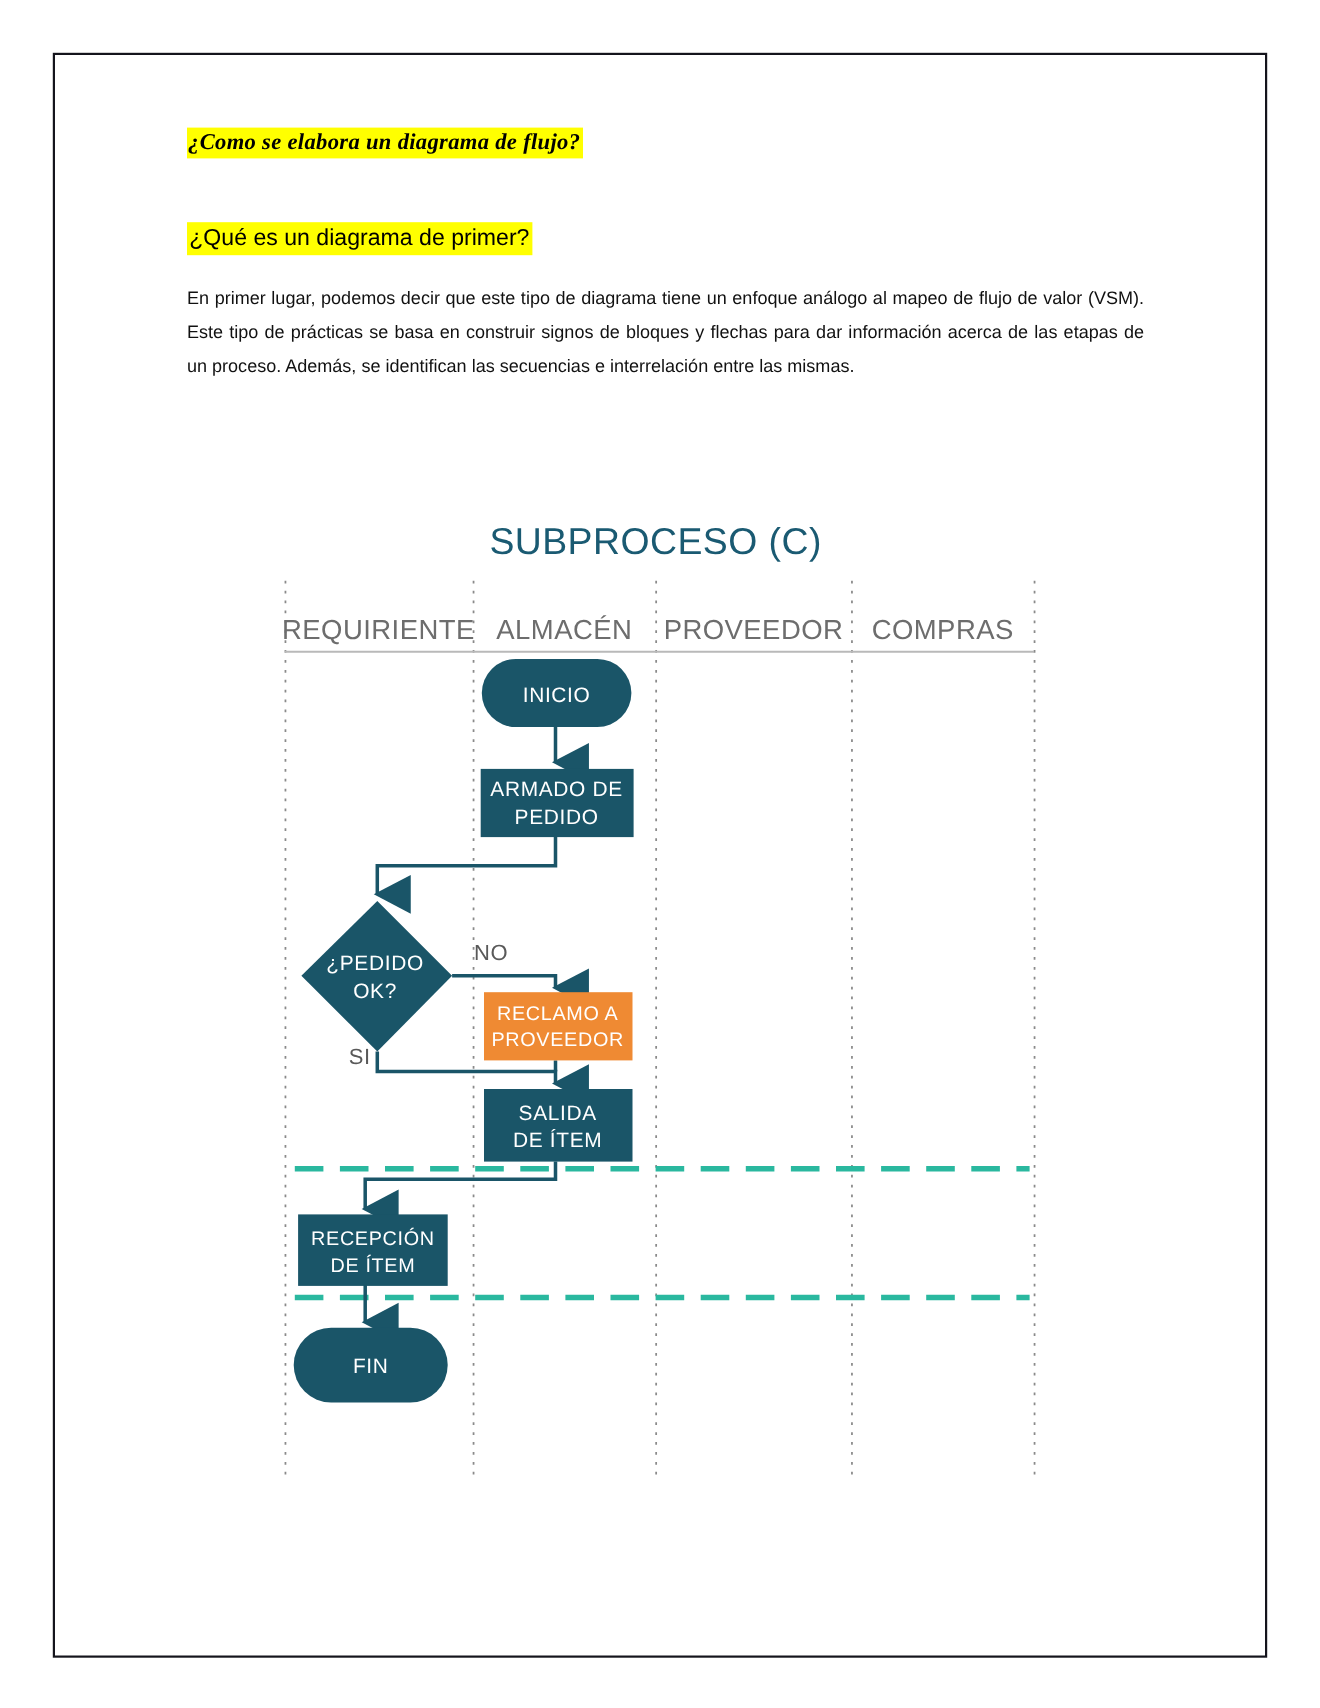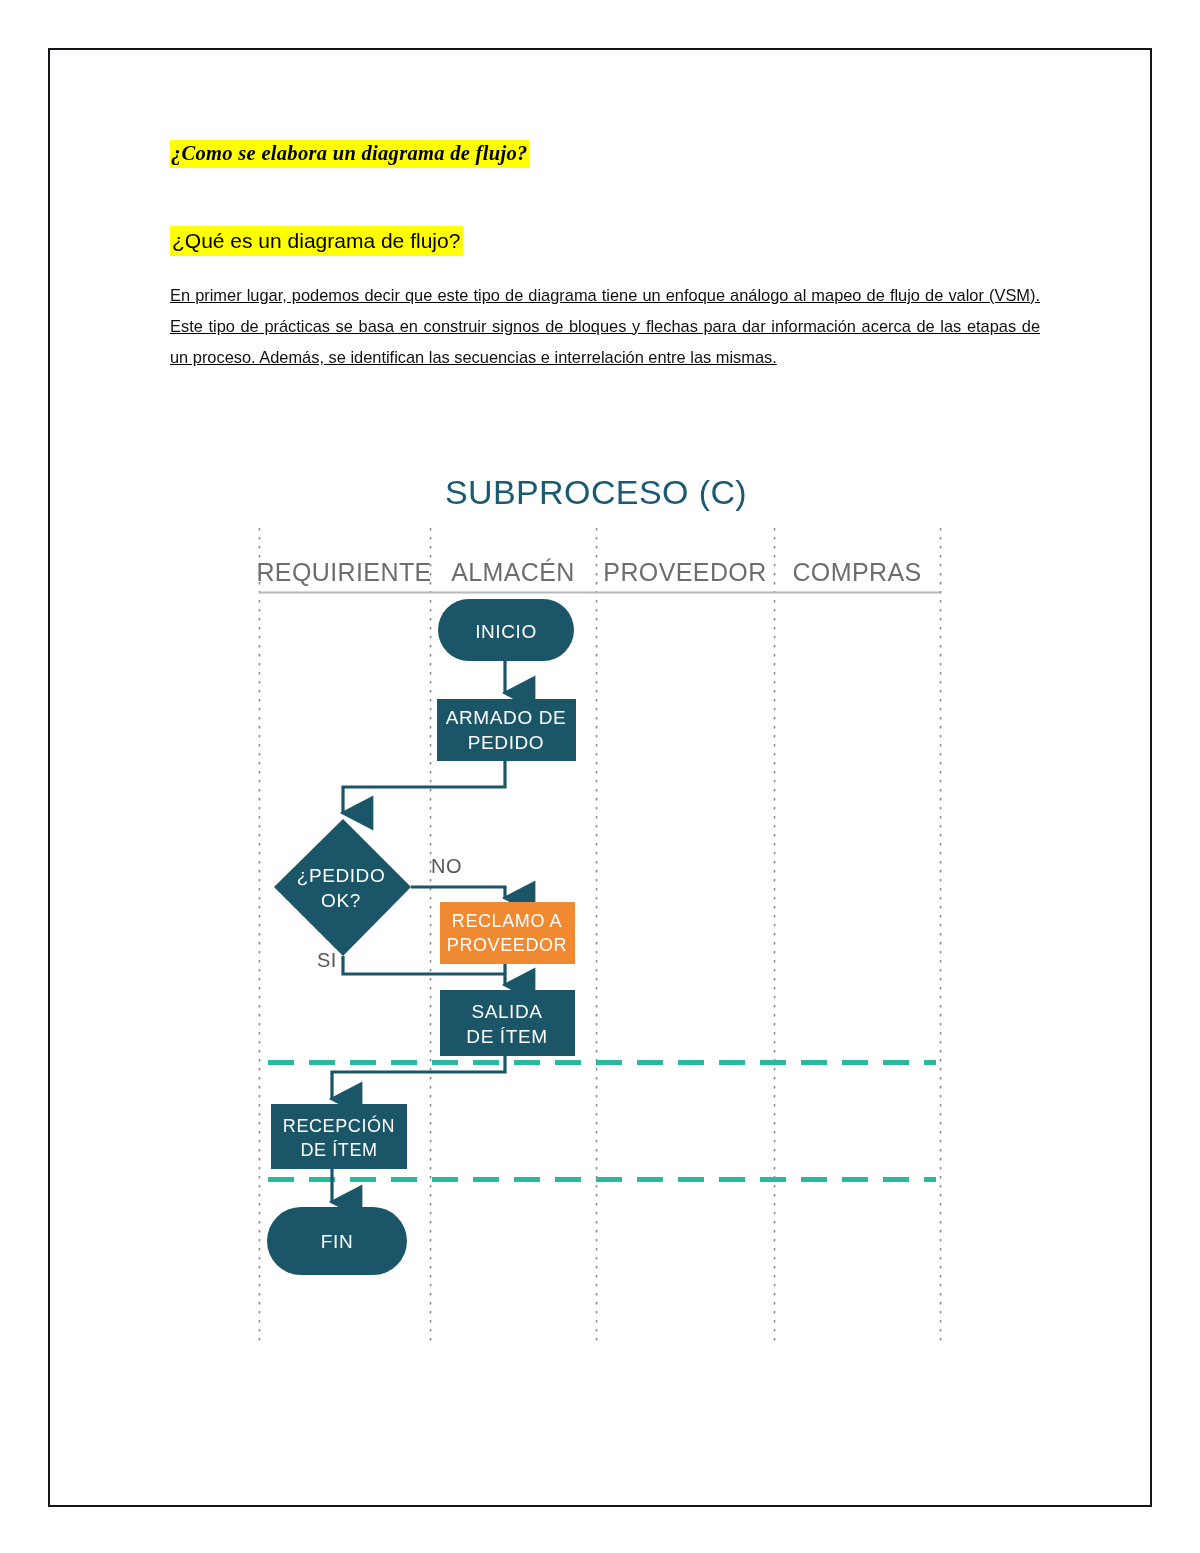--- a/index.html
+++ b/index.html
@@ -18,23 +18,22 @@
     left:48px; top:48px;
     width:1104px; height:1459px;
     border:2px solid #14141c;
     box-sizing:border-box;
     background:#ffffff;
   }
 
   
   #doc-body {
     position:absolute;
-    left:170px; top:140px;
+    left:170px; top:116px;
     width:870px;
-    text-decoration:underline;
   }
   .hl { background:#ffff00; }
   #title-1 {
     font-family:"Liberation Serif", serif;
     font-style:italic;
     font-weight:bold;
     font-size:20.5px;
     letter-spacing:0.3px;
     line-height:1.2;
     display:inline-block;
@@ -101,21 +100,21 @@
 <body>
 
 <div id="page-border"></div>
 
 <div id="doc-body">
   <div>
     <span id="title-1" class="hl">¿Como se elabora un diagrama de flujo?</span>
   </div>
   <div id="spacer-1"></div>
   <div>
-    <span id="title-2" class="hl">¿Qué es un diagrama de flujo?</span>
+    <span id="title-2" class="hl">¿Qué es un diagrama de primer?</span>
   </div>
   <p id="paragraph-1">En primer lugar, podemos decir que este tipo de diagrama tiene un enfoque análogo al mapeo de flujo de valor (VSM). Este tipo de prácticas se basa en construir signos de bloques y flechas para dar información acerca de las etapas de un proceso. Además, se identifican las secuencias e interrelación entre las mismas.</p>
 </div>
 
 <div id="flowchart">
 <svg width="1200" height="1553" viewBox="0 0 1200 1553" xmlns="http://www.w3.org/2000/svg">
 
   <defs>
     <marker id="arrowBig" viewBox="0 0 12 12" refX="6" refY="10" markerWidth="12" markerHeight="12" orient="auto-start-reverse">
       <path d="M0.5,0.5 L11.5,0.5 L6,11 Z" fill="#1a5568"></path>

